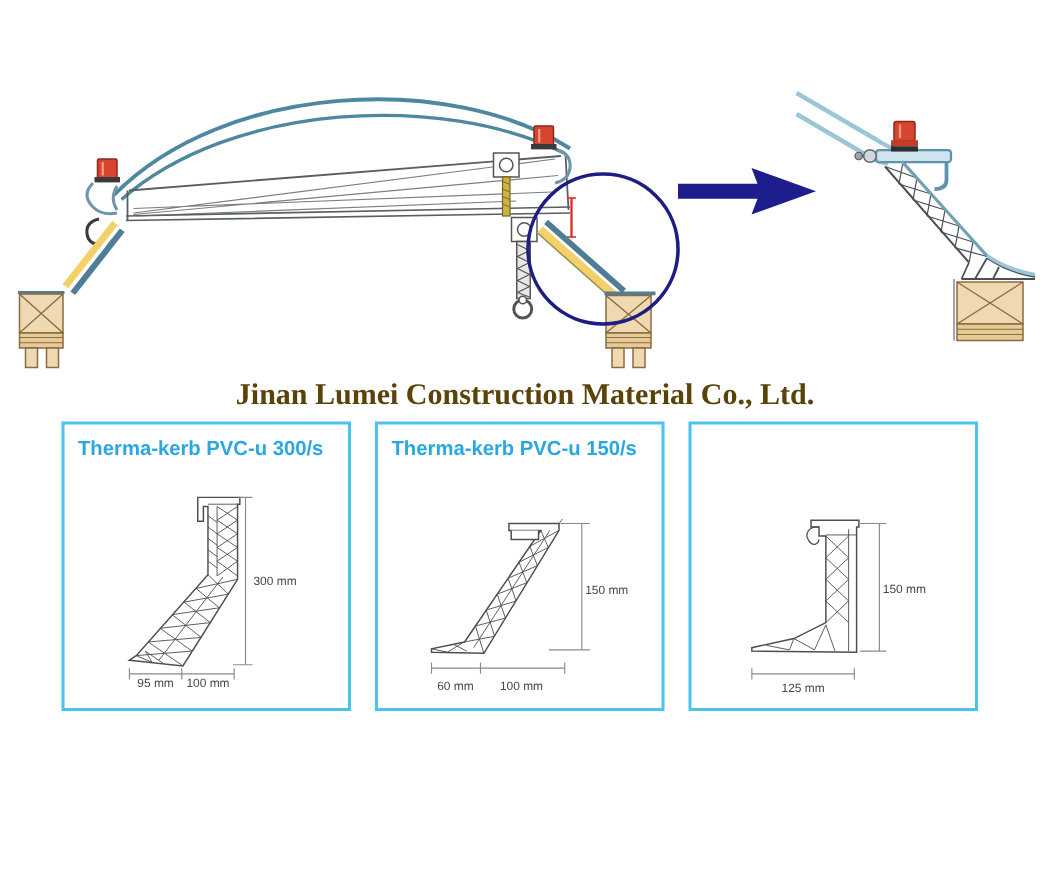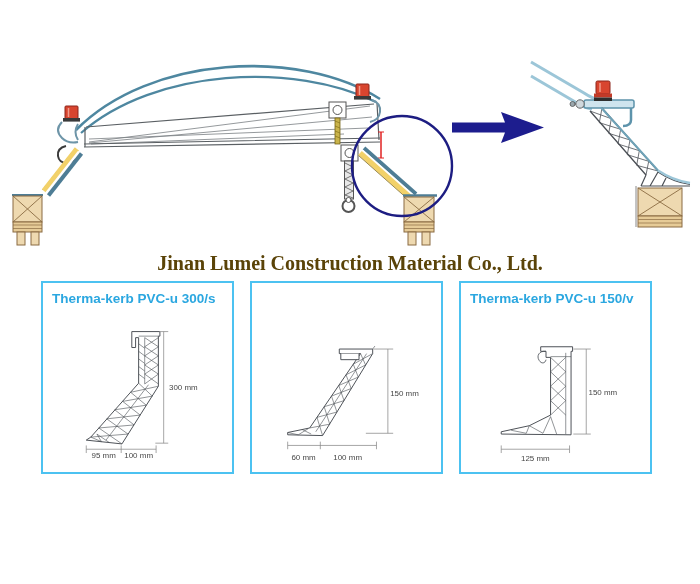--- a/index.html
+++ b/index.html
@@ -187,20 +187,21 @@
       </g>
       <g>
         <path class="dim" d="M27,219 H119 M27,214 V224 M73,214 V224 M119,214 V224"></path>
         <text class="dimtxt" x="50" y="231" text-anchor="middle">95 mm</text>
         <text class="dimtxt" x="96" y="231" text-anchor="middle">100 mm</text>
       </g>
     </svg>
   </section>
 
   <section class="panel">
+    <div class="panel-hdr">Therma-kerb PVC-u 150/s</div>
     <svg viewBox="0 0 189 249">
       <path class="prof" d="M85,87 L129,87 L129,93 L63,201 L17,200 L17,197 L46,191 L113,93 L85,93 Z"></path>
       <path class="prof" d="M87,93 L87,101 L111,101 L111,93" fill="none"></path>
       <path class="lat" d="M129,87 L132,83"></path>
       <path class="lat" d="M121,93 L54,196"></path>
       <path class="lat" d="M113,93 L119.6,108 M129,93 L103.4,107 M103.4,107 L110,124 M119.6,108 L93.9,121
                            M93.9,121 L100.7,139 M110,124 L84.3,135 M84.3,135 L91.3,155 M100.7,139 L74.7,149
                            M74.7,149 L81.9,170 M91.3,155 L65.1,163 M65.1,163 L72.4,186 M81.9,170 L55.6,177
                            M55.6,177 L63,201 M72.4,186 L46,191"></path>
       <path class="lat" d="M17,197 L31,200 M31,200 L44,192 M36,193 L48,199"></path>
@@ -210,21 +211,20 @@
       </g>
       <g>
         <path class="dim" d="M17,214 H134 M17,209 V219 M60,209 V219 M134,209 V219"></path>
         <text class="dimtxt" x="38" y="233" text-anchor="middle">60 mm</text>
         <text class="dimtxt" x="96" y="233" text-anchor="middle">100 mm</text>
       </g>
     </svg>
   </section>
 
   <section class="panel">
-    <div class="panel-hdr">Therma-kerb PVC-u 150/v</div>
     <svg viewBox="0 0 189 249">
       <path class="prof" d="M75,84 L117,84 L117,90 L115,90 L115,200 L23,199 L23,196 L60,188 L88,174 L88,98 L82,98 L82,90 L75,90 Z"></path>
       <path d="M82,90 C73,89 69,96 73,102 C76,107 81,106 82,101" fill="none" stroke="#4b4f55" stroke-width="1.1"></path>
       <path class="lat" d="M88,97 H115 M108,92 V199"></path>
       <path class="lat" d="M88,98 L108,117 M108,98 L88,117 M88,117 L108,136 M108,117 L88,136
                            M88,136 L108,155 M108,136 L88,155 M88,155 L108,174 M108,155 L88,174"></path>
       <path class="lat" d="M60,188 L78,198 M78,198 L88,176 M36,194 L56,198 M56,198 L60,188 M88,176 L96,199"></path>
       <g>
         <path class="dim" d="M118,87 H141 M135,87 V199 M118,199 H141"></path>
         <text class="dimtxt" x="138" y="148">150 mm</text>

